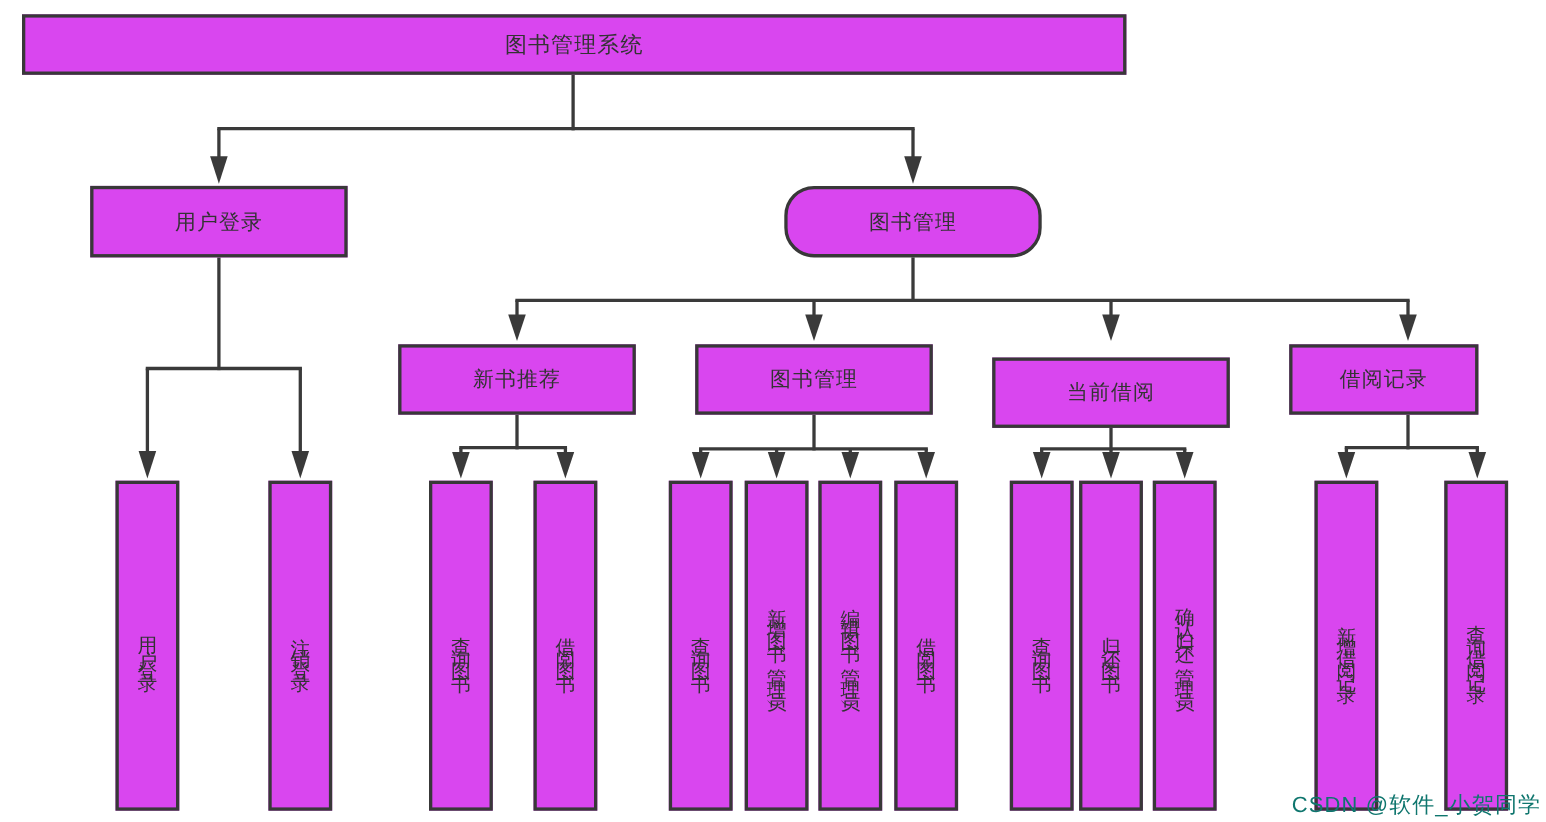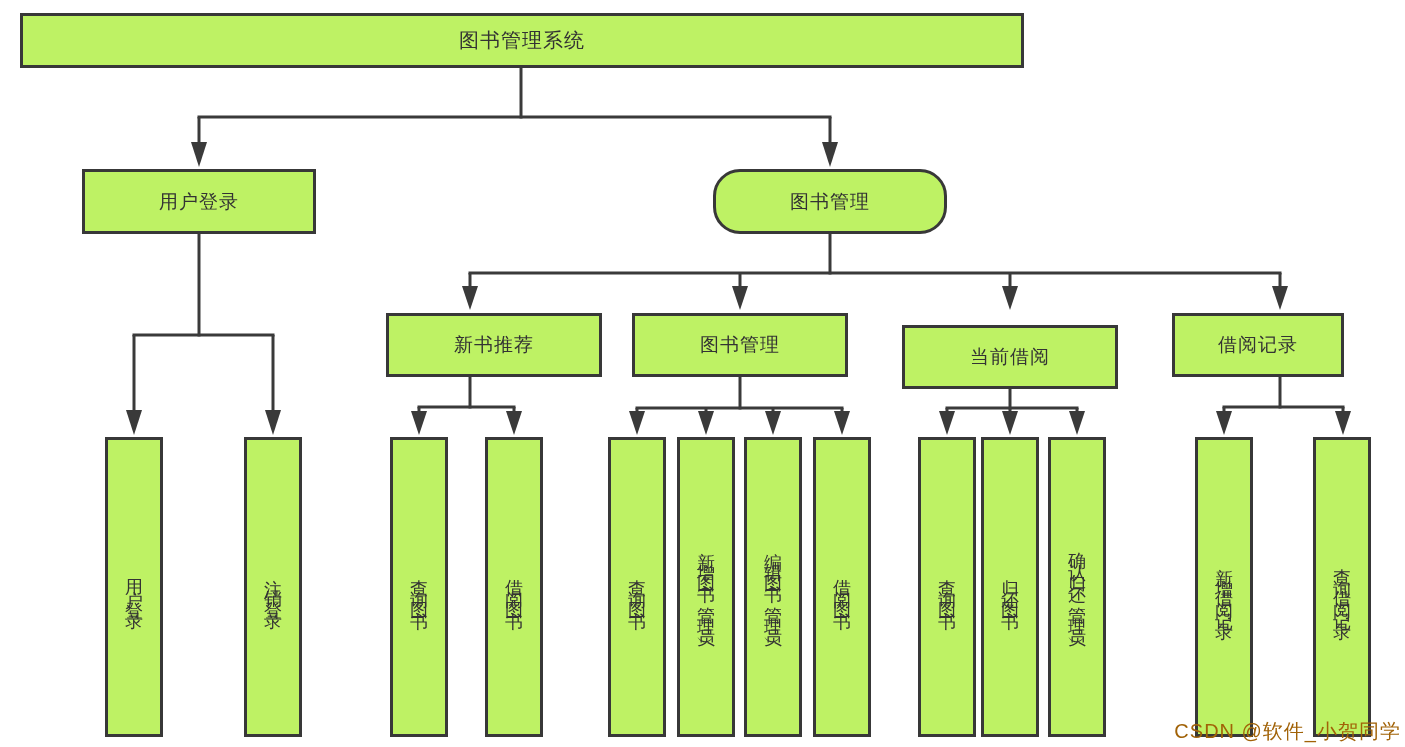--- a/index.html
+++ b/index.html
@@ -25,21 +25,21 @@
     stroke: #3a3a3a;
     stroke-width: 3;
   }
   #connectors path {
     fill: #3a3a3a;
     stroke: none;
   }
   .box {
     position: absolute;
     box-sizing: border-box;
-    background: #bef264;
+    background: #d946ef;
     border: 3px solid #383838;
     display: flex;
     align-items: center;
     justify-content: center;
     color: #333333;
   }
   .hbox { font-size: 19px; letter-spacing: 1px; }
   .root { font-size: 20px; }
   .leaf {
     width: 58px;
@@ -52,21 +52,21 @@
     text-orientation: mixed;
     letter-spacing: 11px;
     line-height: 1;
     white-space: nowrap;
   }
   .watermark {
     position: absolute;
     right: 4px;
     bottom: 2px;
     font-size: 20px;
-    color: #a16207;
+    color: #0f766e;
     letter-spacing: 1px;
     white-space: nowrap;
   }
 </style>
 </head>
 <body>
 
 <div id="stage">
 
   <svg id="connectors" viewBox="0 0 1405 747" xmlns="http://www.w3.org/2000/svg">
@@ -135,21 +135,21 @@
     <span>图书管理系统</span>
   </div>
 
   <div class="box hbox" style="left:82px; top:169px; width:234px; height:65px;">
     <span>用户登录</span>
   </div>
   <div class="box hbox" style="left:713px; top:169px; width:234px; height:65px;border-radius:27px;">
     <span>图书管理</span>
   </div>
 
-  <div class="box hbox" style="left:362px; top:313px; width:216px; height:64px;margin-left:24px;">
+  <div class="box hbox" style="left:362px; top:313px; width:216px; height:64px;">
     <span>新书推荐</span>
   </div>
   <div class="box hbox" style="left:632px; top:313px; width:216px; height:64px;">
     <span>图书管理</span>
   </div>
   <div class="box hbox" style="left:902px; top:313px; width:216px; height:64px;margin-top:12px;">
     <span>当前借阅</span>
   </div>
   <div class="box hbox" style="left:1172px; top:313px; width:172px; height:64px;">
     <span>借阅记录</span>

